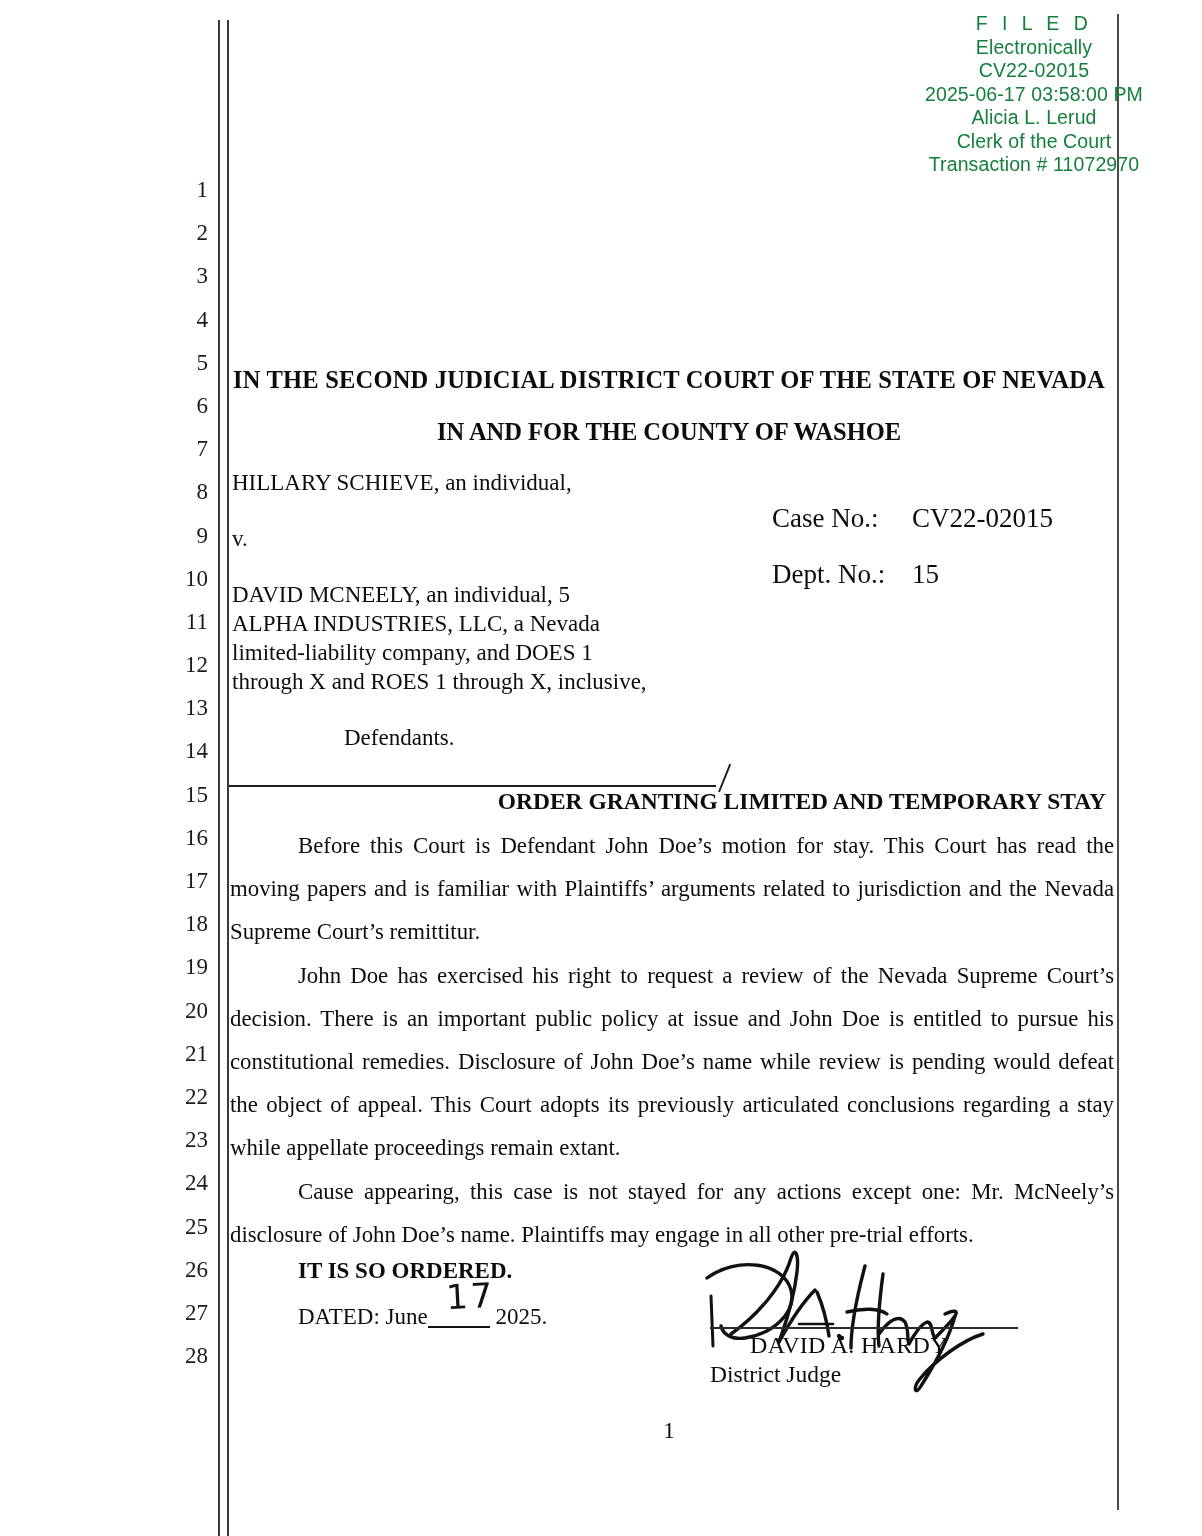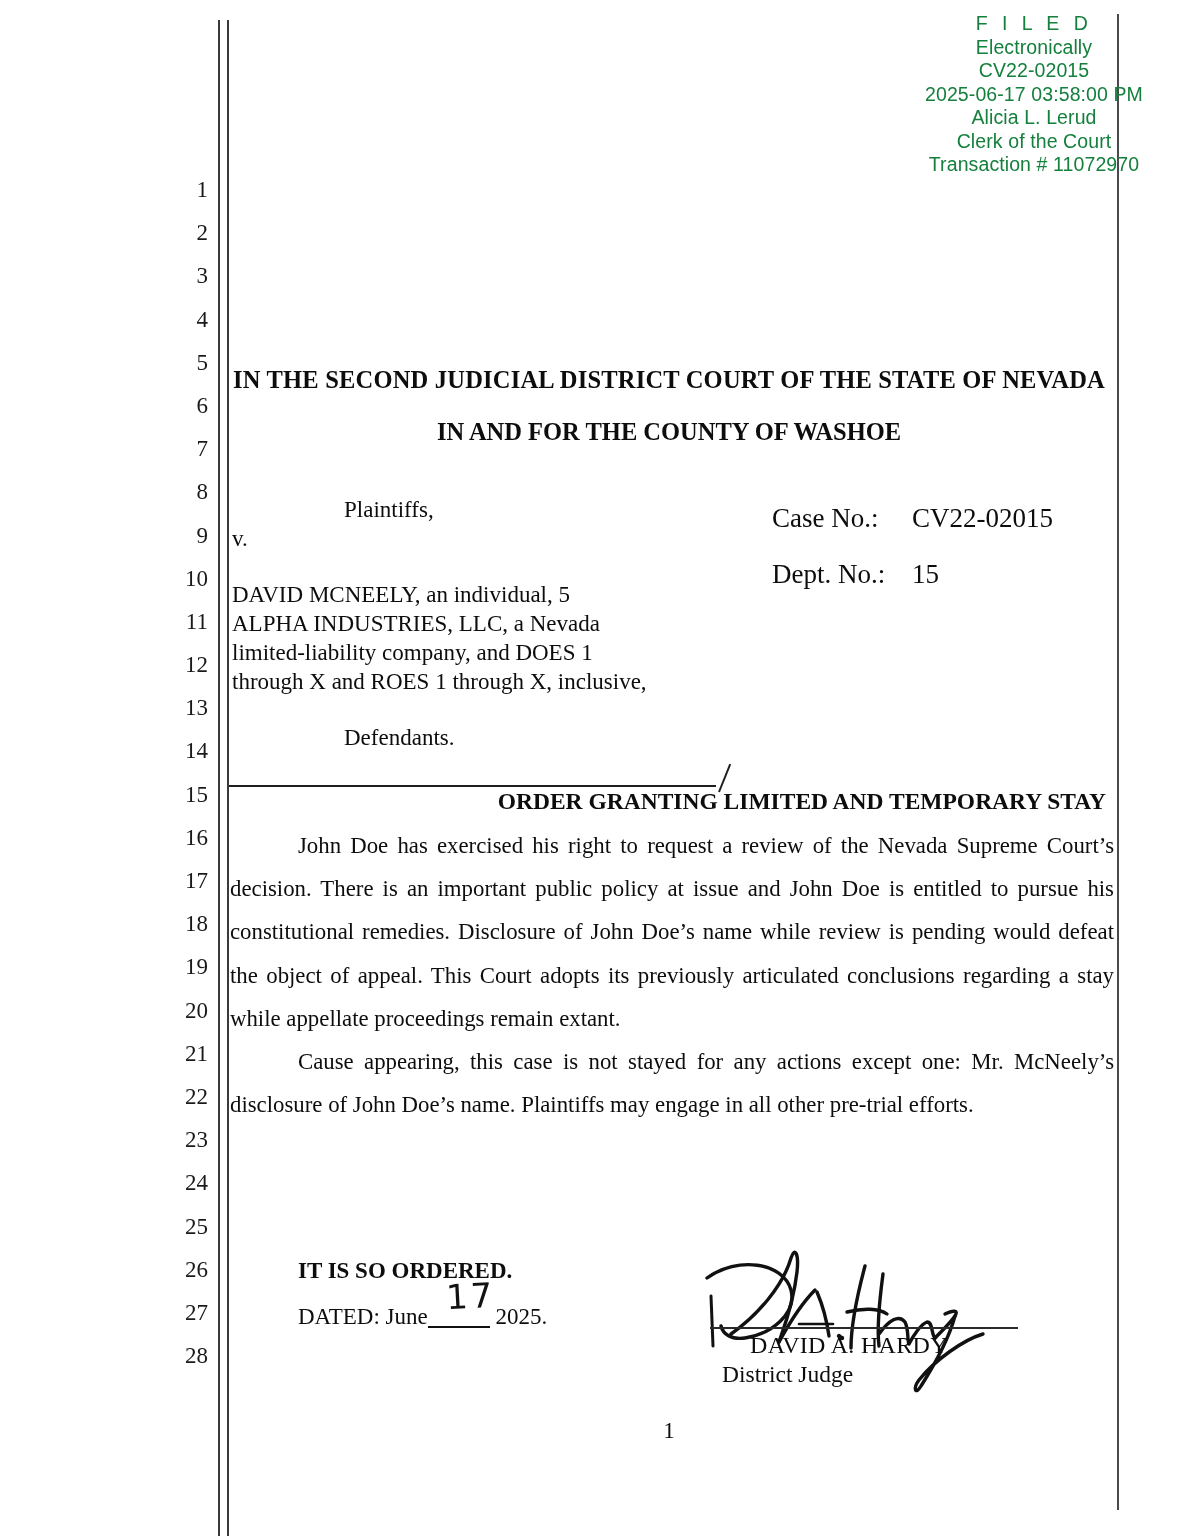--- a/index.html
+++ b/index.html
@@ -214,21 +214,20 @@
     top: 1332px;
     font-size: 24px;
     letter-spacing: .3px;
     margin-left: 40px;
   }
   .sig-title {
     position: absolute;
     left: 478px;
     top: 1361px;
     font-size: 23.5px;
-    margin-left: 12px;
   }
   .signature {
     position: absolute;
     left: 455px;
     top: 1238px;
     width: 330px;
     height: 160px;
     pointer-events: none;
   }
 
@@ -290,22 +289,22 @@
     <div>27</div>
     <div>28</div>
   </div>
 
   <div class="content">
 
     <div class="court-head">IN THE SECOND JUDICIAL DISTRICT COURT OF THE STATE OF NEVADA</div>
     <div class="court-head2">IN AND FOR THE COUNTY OF WASHOE</div>
 
     <div class="caption-left">
+      <div>HILLARY SCHIEVE, an individual,</div>
       <div class="cap-gap-a"></div>
-      <div class="cap-indent">Plaintiffs,</div>
       <div>v.</div>
       <div class="cap-gap-b"></div>
       <div>DAVID MCNEELY, an individual, 5</div>
       <div>ALPHA INDUSTRIES, LLC, a Nevada</div>
       <div>limited-liability company, and DOES 1</div>
       <div>through X and ROES 1 through X, inclusive,</div>
       <div class="cap-gap-c"></div>
       <div class="cap-indent">Defendants.</div>
     </div>
 
@@ -317,20 +316,21 @@
         <span class="lbl">Dept. No.:</span><span>15</span>
       </div>
     </div>
 
     <div class="caption-divider"></div>
     <div class="caption-slash"></div>
 
     <div class="order-title">ORDER GRANTING LIMITED AND TEMPORARY STAY</div>
 
     <div class="body">
+      <p>Before this Court is Defendant John Doe’s motion for stay.  This Court has read the moving papers and is familiar with Plaintiffs’ arguments related to jurisdiction and the Nevada Supreme Court’s remittitur.</p>
       <p>John Doe has exercised his right to request a review of the Nevada Supreme Court’s decision.  There is an important public policy at issue and John Doe is entitled to pursue his constitutional remedies.  Disclosure of John Doe’s name while review is pending would defeat the object of appeal.  This Court adopts its previously articulated conclusions regarding a stay while appellate proceedings remain extant.</p>
       <p>Cause appearing, this case is not stayed for any actions except one: Mr. McNeely’s disclosure of John Doe’s name.  Plaintiffs may engage in all other pre-trial efforts.</p>
     </div>
 
     <div class="ordered">IT IS SO ORDERED.</div>
 
     <div class="dated">
       <span>DATED:  June</span><span class="blank"></span> <span>2025.</span>
     </div>
     <div class="hand-day">17</div>

